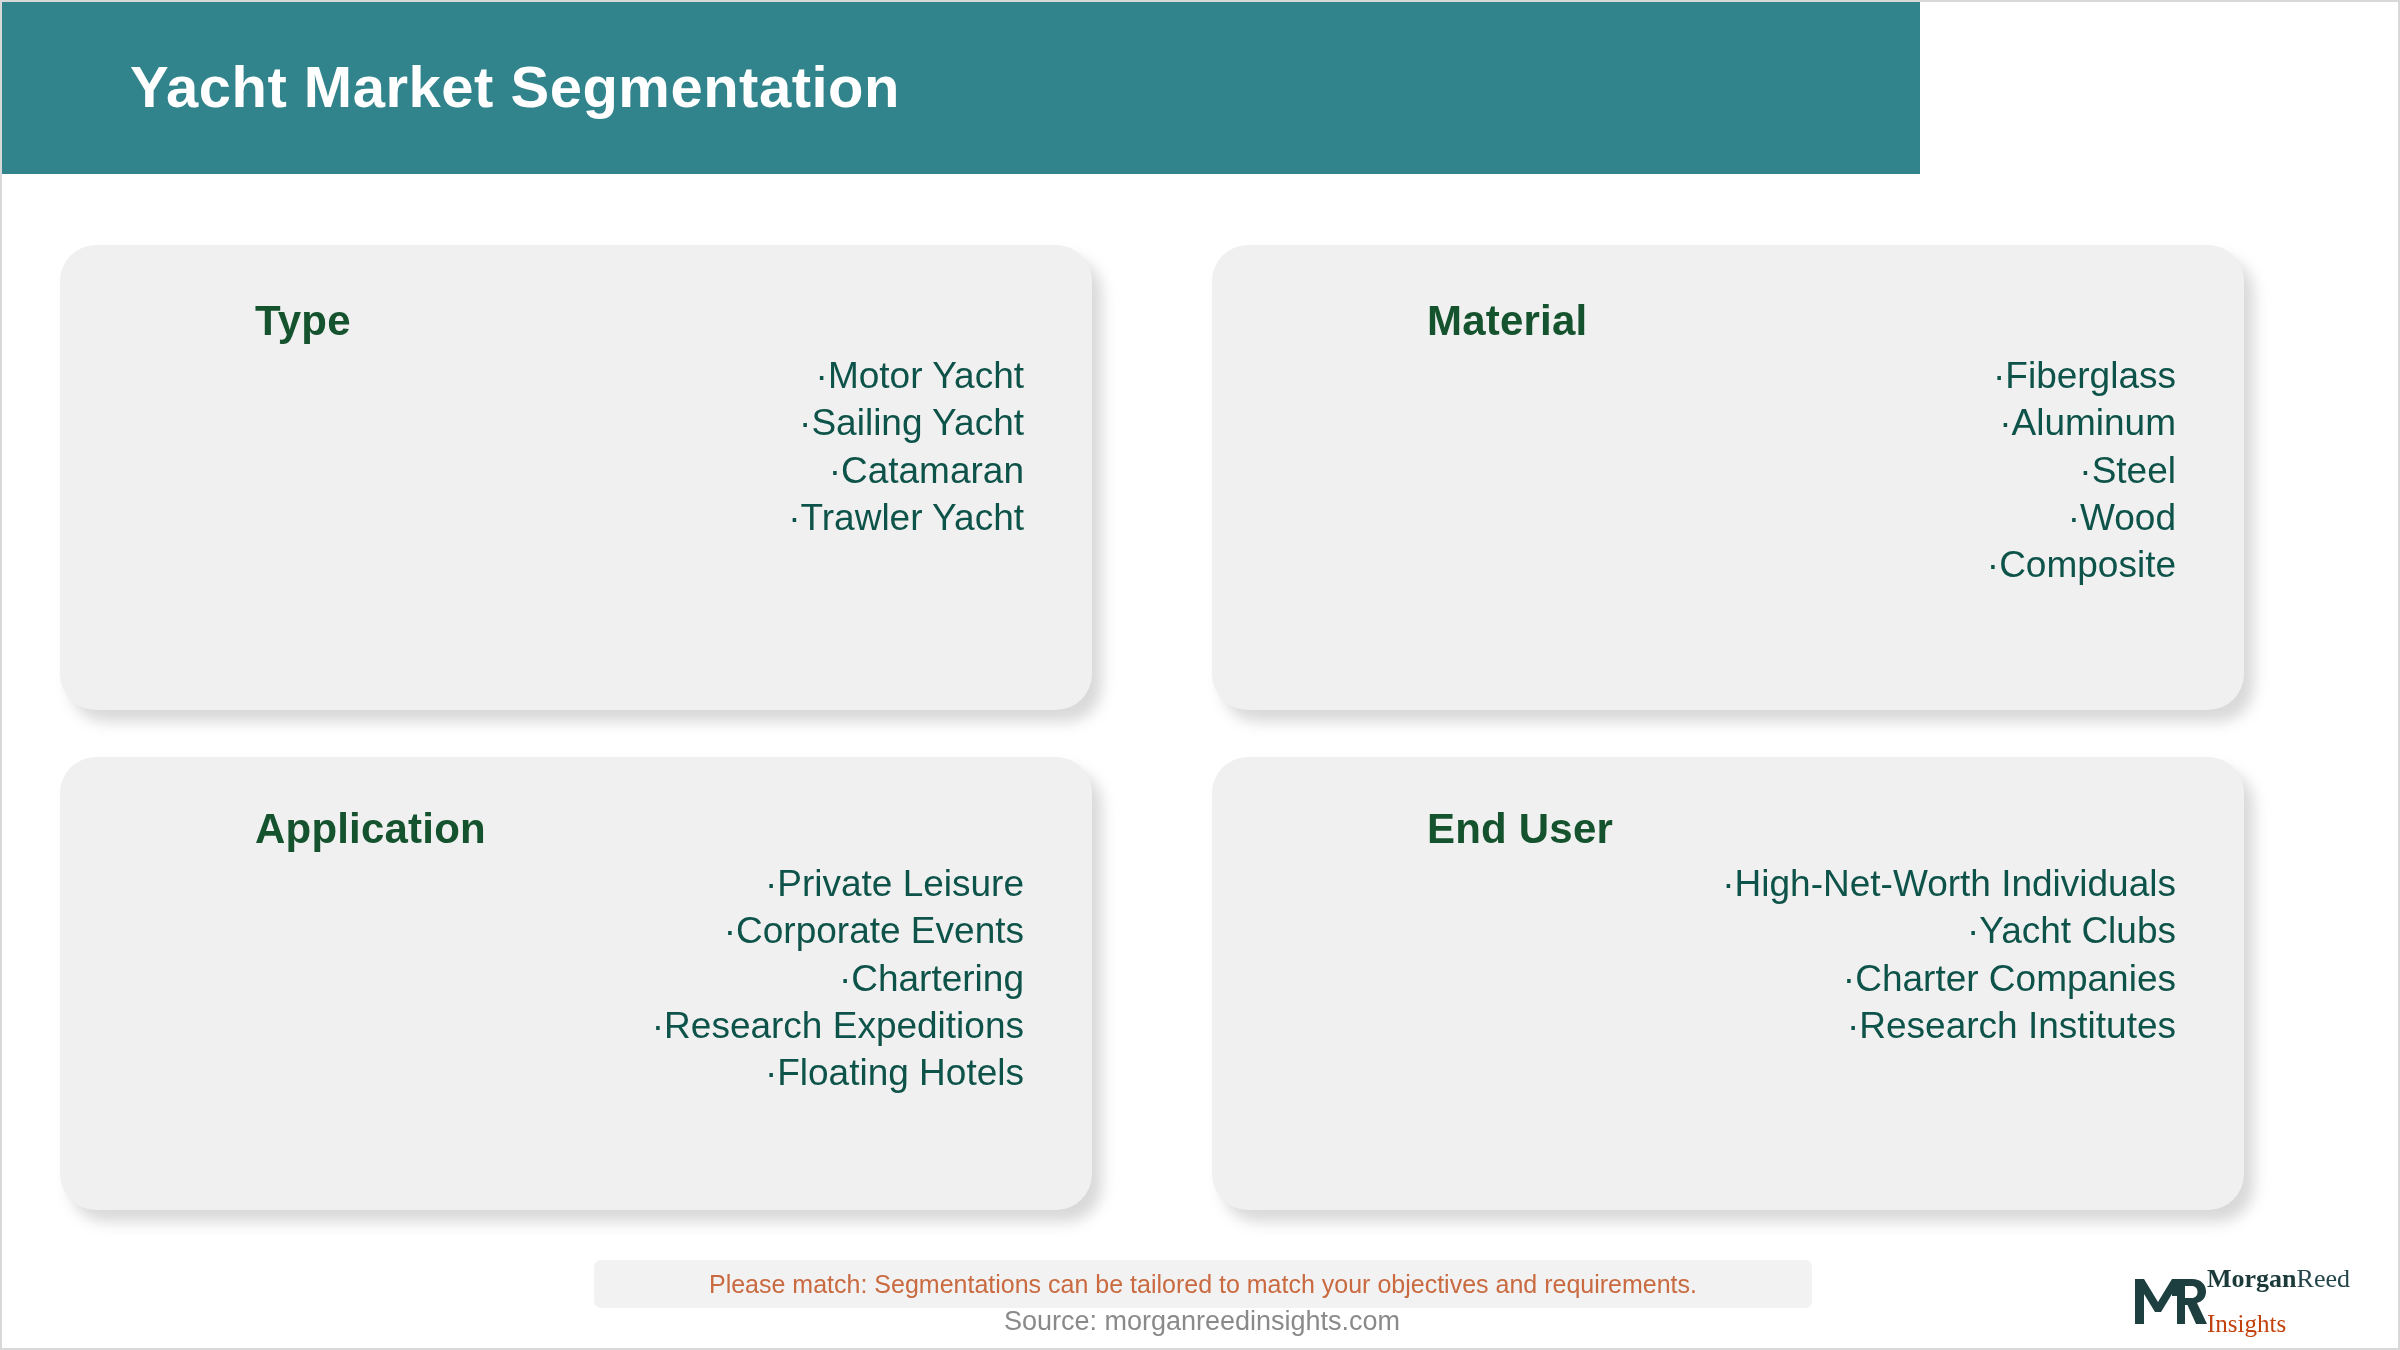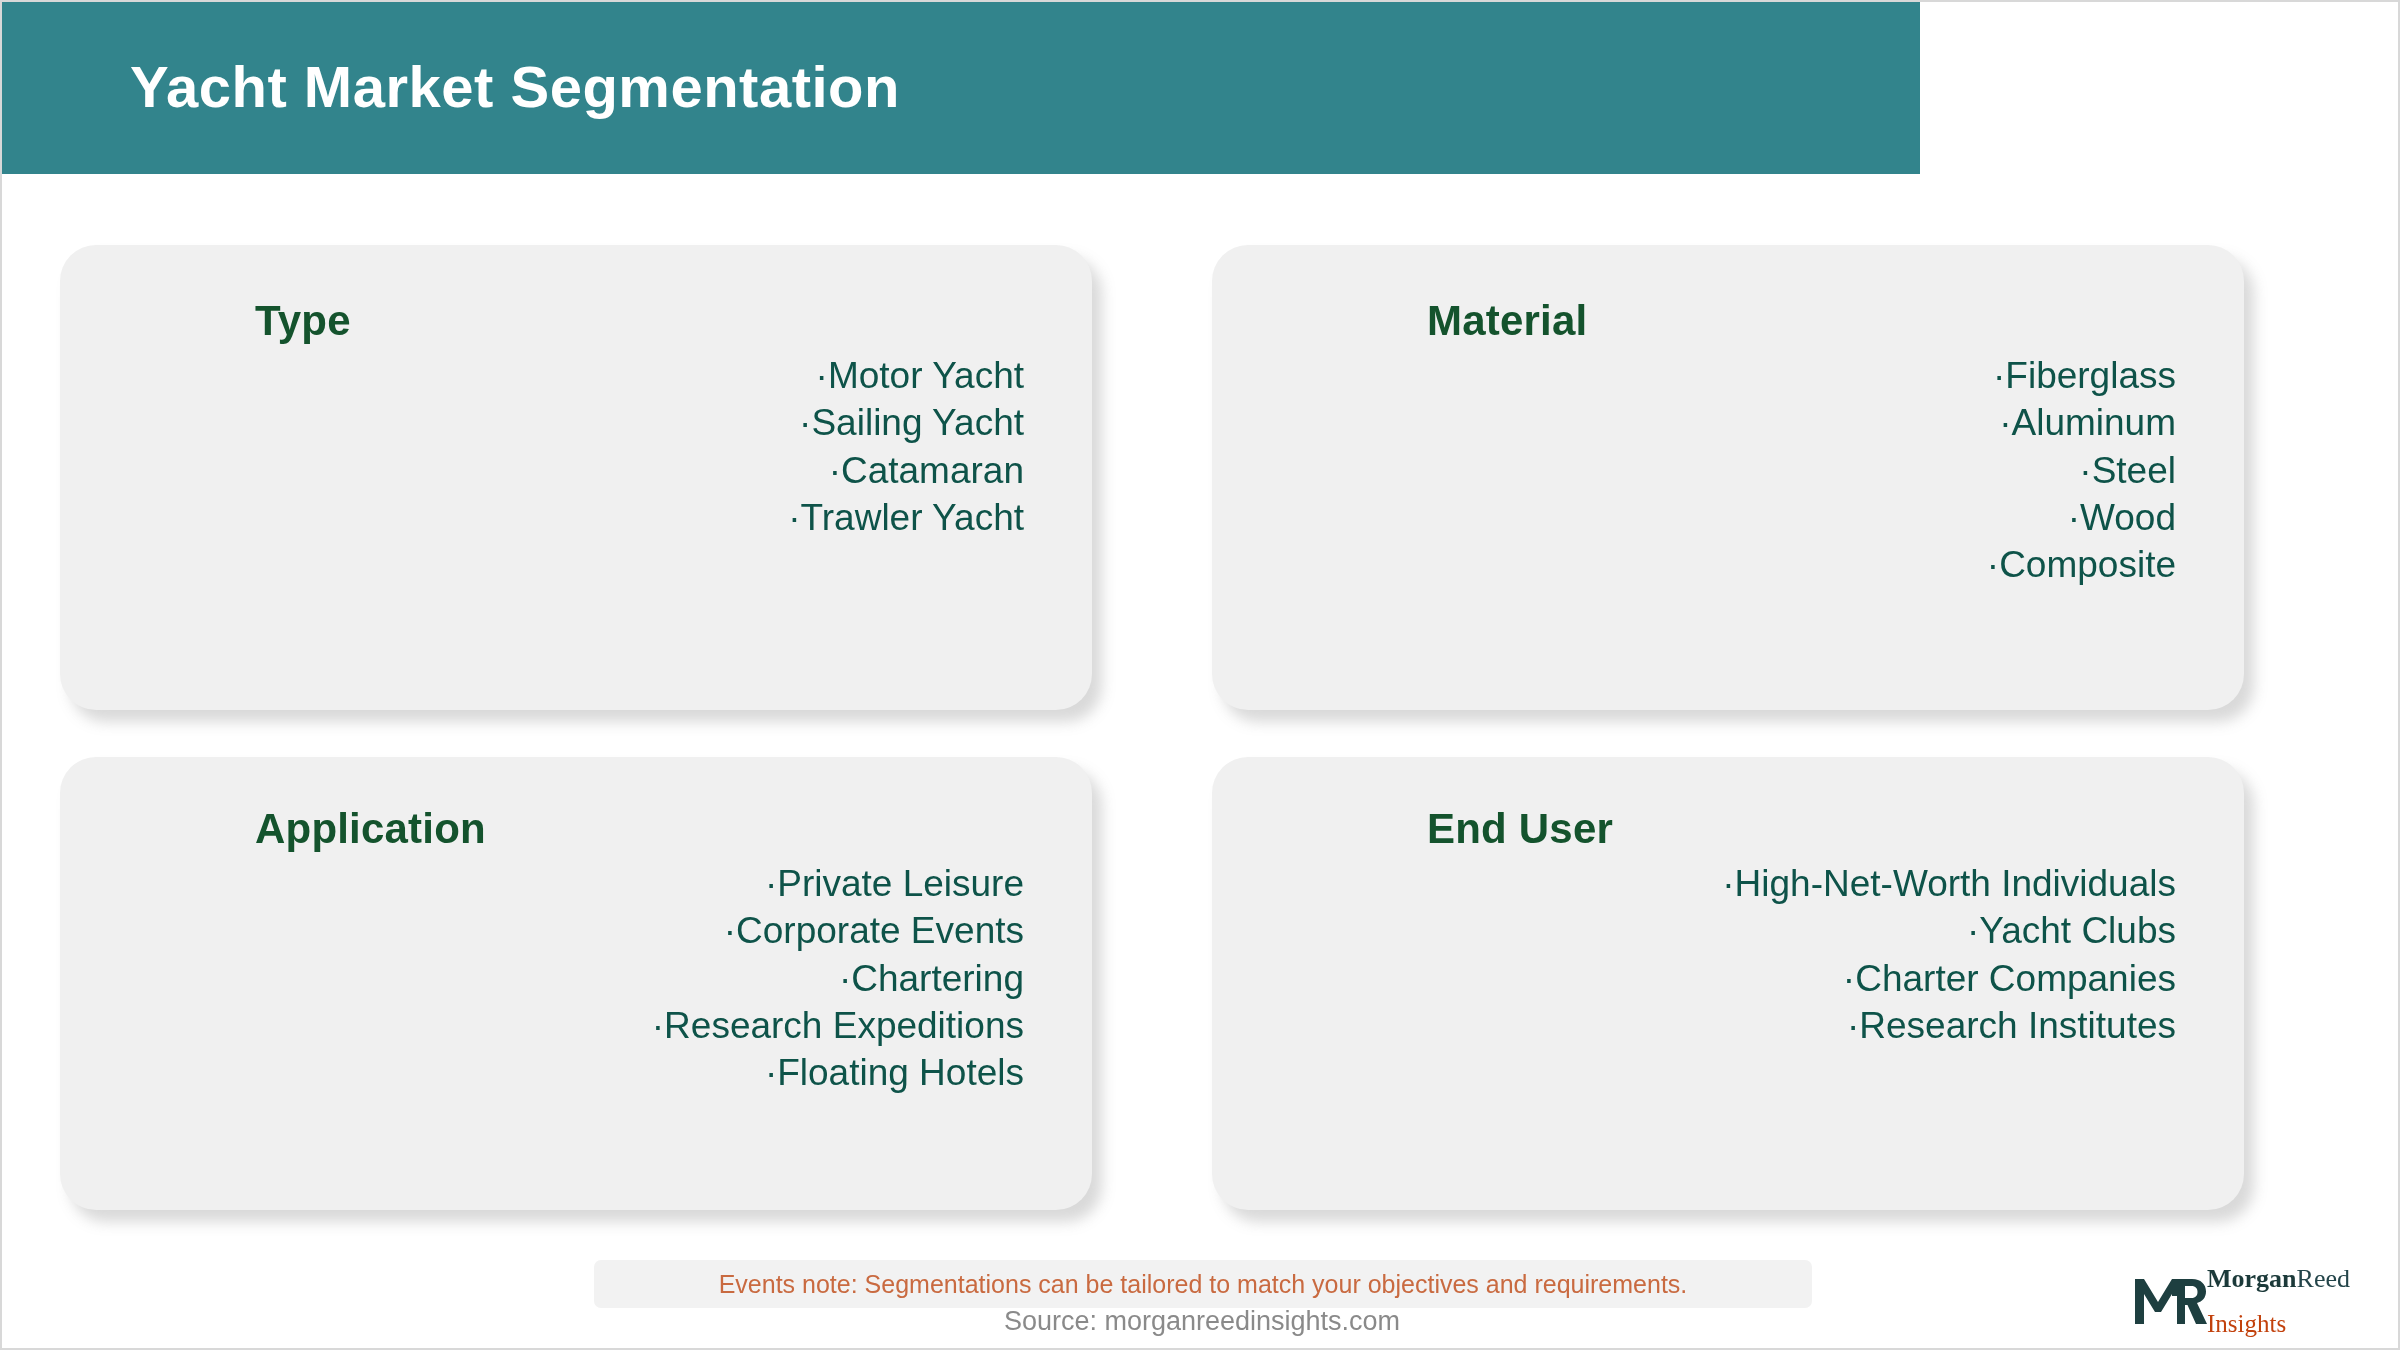--- a/index.html
+++ b/index.html
@@ -221,21 +221,21 @@
         <li><span class="bullet">·</span><span>High-Net-Worth Individuals</span></li>
         <li><span class="bullet">·</span><span>Yacht Clubs</span></li>
         <li><span class="bullet">·</span><span>Charter Companies</span></li>
         <li><span class="bullet">·</span><span>Research Institutes</span></li>
       </ul>
     </div>
 
   </div>
 
   <div class="note-badge">
-    <span class="note-text">Events note: Segmentations can be tailored to match your objectives and requirements.</span>
+    <span class="note-text">Please match: Segmentations can be tailored to match your objectives and requirements.</span>
   </div>
 
   <div class="source-text">Source: morganreedinsights.com</div>
 
   <div class="logo">
     <svg class="logo-mark" viewBox="0 0 148 100" aria-hidden="true">
       <path d="M4 96 L4 6 L22 6 L50 52 L78 6 L96 6 L96 40 L78 40 L78 36 L56 72 L44 72 L22 36 L22 96 Z" fill="#1E3F40"></path>
       <path d="M88 6 L118 6 C136 6 146 17 146 31 C146 43 139 51 128 54 L148 96 L126 96 L109 58 L104 58 L104 96 L88 96 Z M104 20 L104 44 L117 44 C125 44 129 39 129 32 C129 25 125 20 117 20 Z" fill="#1E3F40"></path>
     </svg>
     <div class="logo-words">

